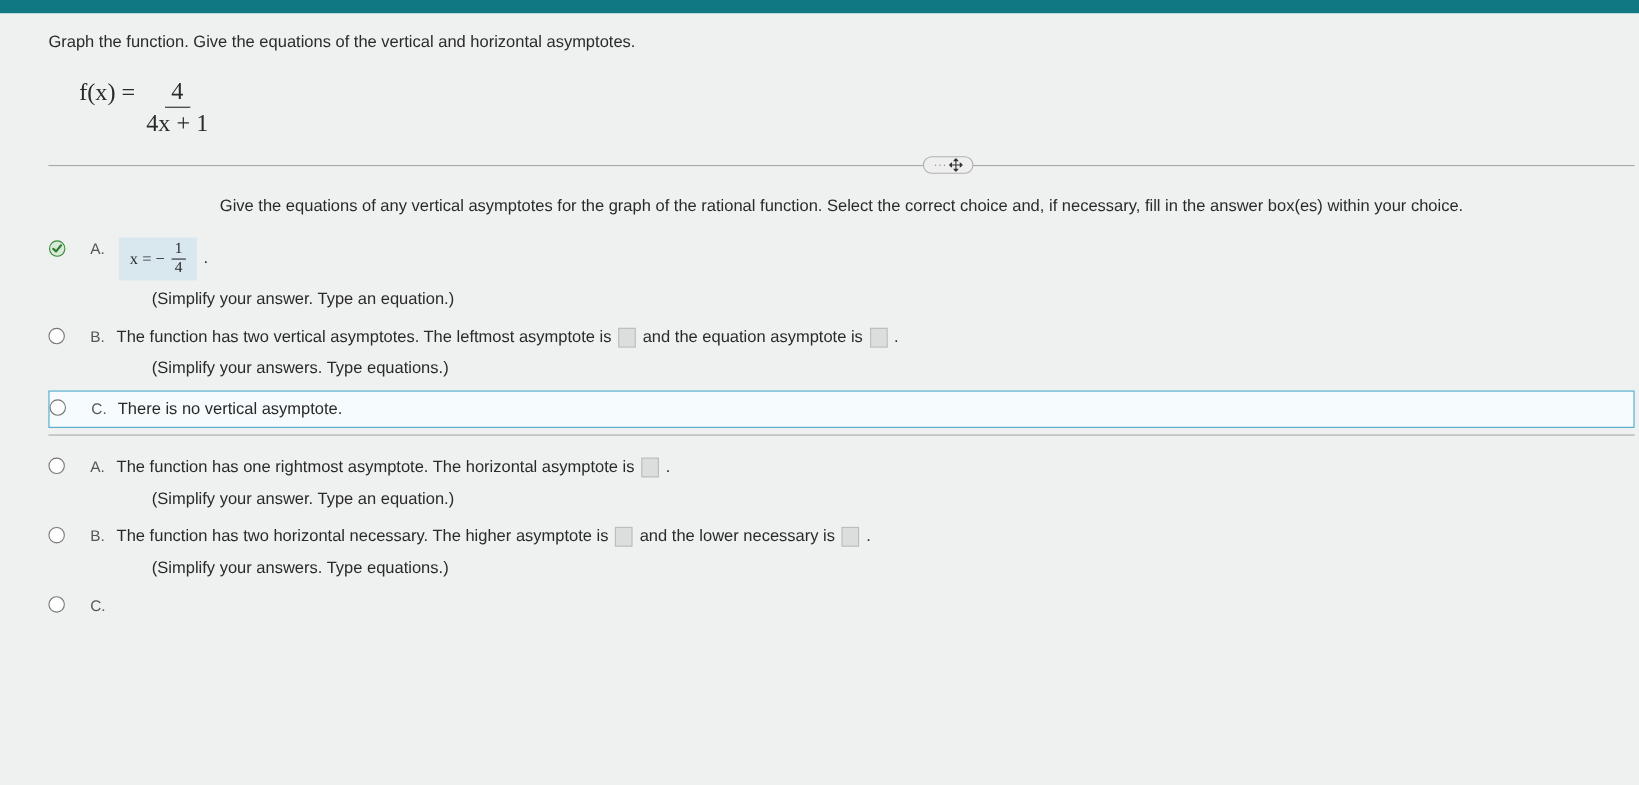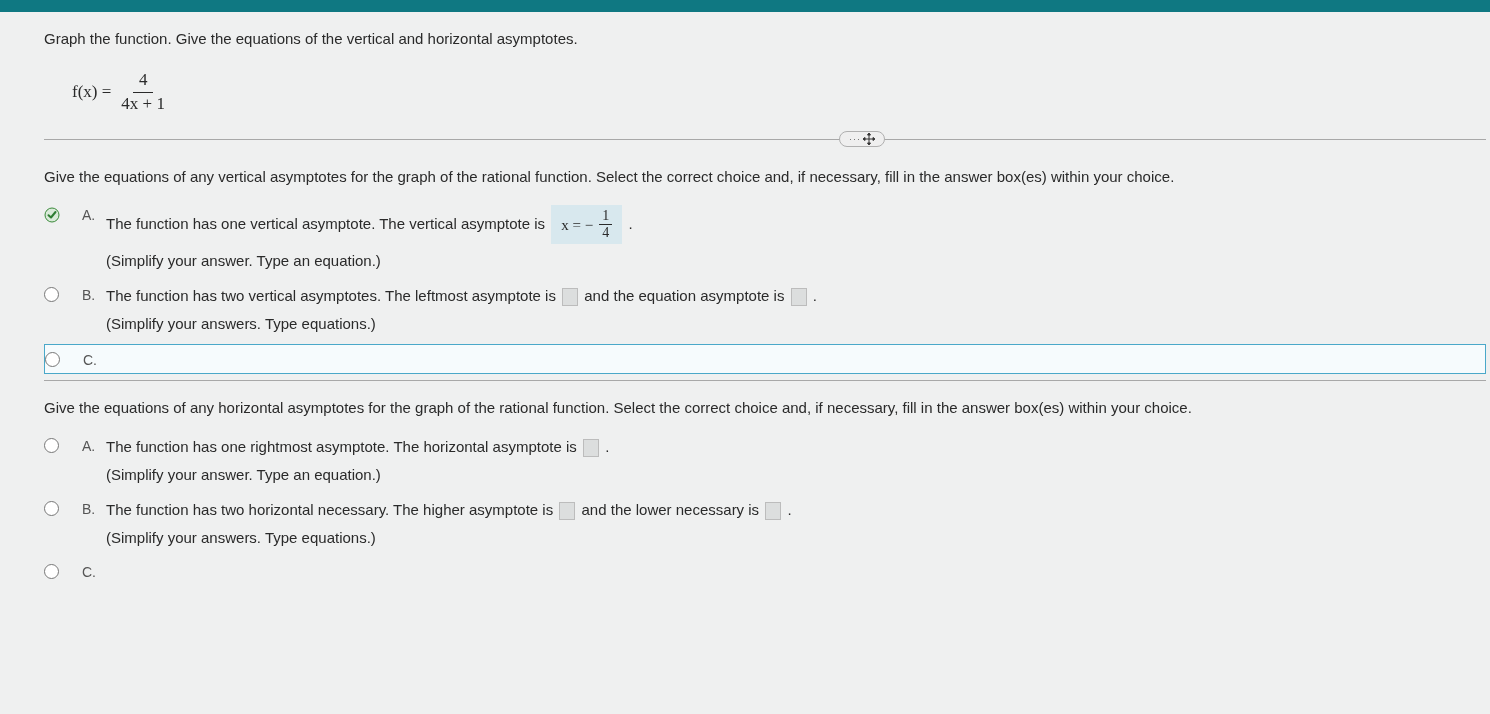--- a/index.html
+++ b/index.html
@@ -19,23 +19,22 @@
     }
     .content {
       padding: 18px 4px 0 44px;
     }
     .question-header {
       margin-bottom: 24px;
     }
     .formula {
       margin: 20px 0 0 28px;
       font-family: 'Times New Roman', Times, serif;
-      font-size: 17px;
-      display: flex;
-      align-items: center;
+      font-size: 22px;
+      display: flex;
     }
     .formula .lhs { margin-right: 4px; }
     .fraction {
       display: inline-flex;
       flex-direction: column;
       align-items: center;
       vertical-align: middle;
       line-height: 1.1;
     }
     .fraction .num { border-bottom: 1px solid #2a2a2a; padding: 0 6px 2px; }
@@ -61,20 +60,21 @@
       align-items: center;
       justify-content: center;
       font-size: 10px;
       color: #333;
       gap: 2px;
     }
     .move-handle .dots { letter-spacing: 1px; color:#666; font-size:9px;}
     .move-handle svg { display:block; }
     .part-instruction {
       margin: 28px 0 14px 0;
+      text-align: center;
     }
     .choices {
       margin-left: 0;
     }
     .choice-row {
       display: flex;
       align-items: flex-start;
       padding: 6px 0 6px 0;
       margin-bottom: 0;
     }
@@ -90,20 +90,21 @@
       font-size: 14px;
       padding-top: 2px;
     }
     .choice-row .choice-body {
       flex: 1;
       line-height: 1.5;
     }
     .choice-body .line2 {
       margin-top: 6px;
       color: #2a2a2a;
+      margin-left: 32px;
     }
     .radio {
       width: 15px;
       height: 15px;
       border: 1.5px solid #777;
       border-radius: 50%;
       background: #fff;
       display: inline-block;
       flex-shrink: 0;
     }
@@ -186,21 +187,20 @@
       <div class="radio-cell">
         <span class="checkmark-badge">
           <svg width="16" height="16" viewBox="0 0 16 16">
             <circle cx="8" cy="8" r="7" fill="#d9ead9" stroke="#3a8a3a" stroke-width="1"></circle>
             <path d="M4.5 8.2 L7 10.5 L11.5 5" stroke="#2e7d32" stroke-width="2" fill="none" stroke-linecap="round" stroke-linejoin="round"></path>
           </svg>
         </span>
       </div>
       <div class="letter">A.</div>
       <div class="choice-body">
-        <span>The function has one vertical asymptote. The vertical asymptote is </span>
         <span class="answer-filled">
           <span>x = −</span>
           <span class="small-frac">
             <span class="n">1</span>
             <span class="d">4</span>
           </span>
         </span>
         <span> .</span>
         <div class="line2">(Simplify your answer. Type an equation.)</div>
       </div>
@@ -219,27 +219,29 @@
         <span> .</span>
         <div class="line2">(Simplify your answers. Type equations.)</div>
       </div>
     </div>
 
     <div class="choice-row selected-c">
       <div class="radio-cell">
           <span class="radio"></span>
         </div>
       <div class="letter">C.</div>
+      <div class="choice-body">
+        <span>There is no vertical asymptote.</span>
+      </div>
     </div>
 
   </div>
 
   <div class="part2-top-line"></div>
 
-  <div class="part-instruction" style="margin-top:18px">Give the equations of any horizontal asymptotes for the graph of the rational function. Select the correct choice and, if necessary, fill in the answer box(es) within your choice.</div>
 
   <div class="choices" style="margin-top:12px">
 
     <div class="choice-row">
       <div class="radio-cell">
           <span class="radio"></span>
         </div>
       <div class="letter">A.</div>
       <div class="choice-body">
         <span>The function has one rightmost asymptote. The horizontal asymptote is </span>

